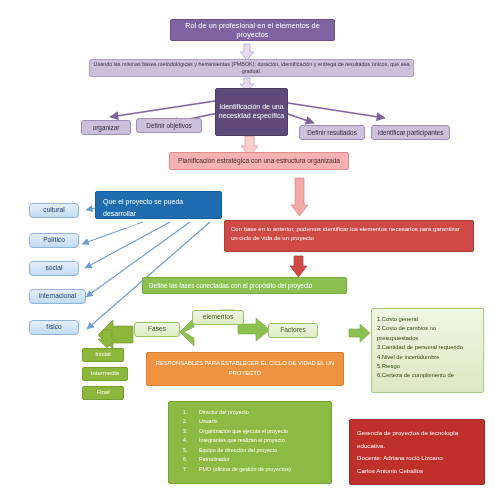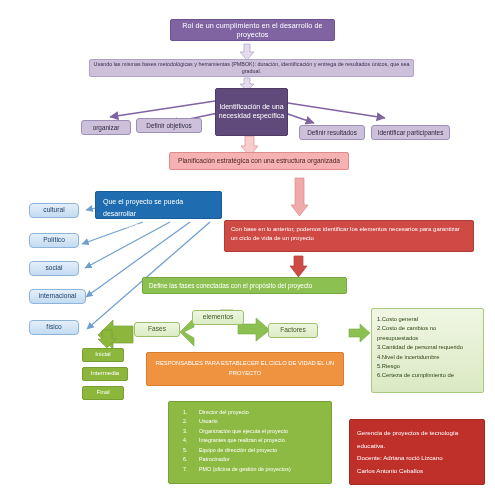--- a/index.html
+++ b/index.html
@@ -178,21 +178,21 @@
 
     <g>
       <path d="M133,326 L113,326 L113,320 L98,335 L113,349 L113,343 L133,343 z" fill="#8cb63c" stroke="#76a030" stroke-width="0.7"></path>
     </g>
 
     <g>
       <path d="M102,330 L112,330 L112,339 L116,339 L107,348 L98,339 L102,339 z" fill="#8cb63c" stroke="#76a030" stroke-width="0.6"></path>
     </g>
   </svg>
 
-  <div class="box purple-title" style="left:170px;top:19px;width:165px;height:22px;">Rol de un cumplimiento en el desarrollo de proyectos</div>
+  <div class="box purple-title" style="left:170px;top:19px;width:165px;height:22px;">Rol de un profesional en el elementos de proyectos</div>
 
   <div class="box purple-banner" style="left:89px;top:59px;width:325px;height:18px;">Usando las mismas bases metodológicas y herramientas (PMBOK): duración, identificación y entrega de resultados únicos, que sea gradual.</div>
 
   <div class="box purple-node" style="flex-direction:column;left:215px;top:88px;width:73px;height:48px;">
     <span>Identificación de una</span>
     <span>necesidad específica</span>
   </div>
 
   <div class="box purple-small" style="left:81px;top:120px;width:50px;height:15px;">organizar</div>
   <div class="box purple-small" style="left:136px;top:118px;width:66px;height:15px;">Definir objetivos</div>

